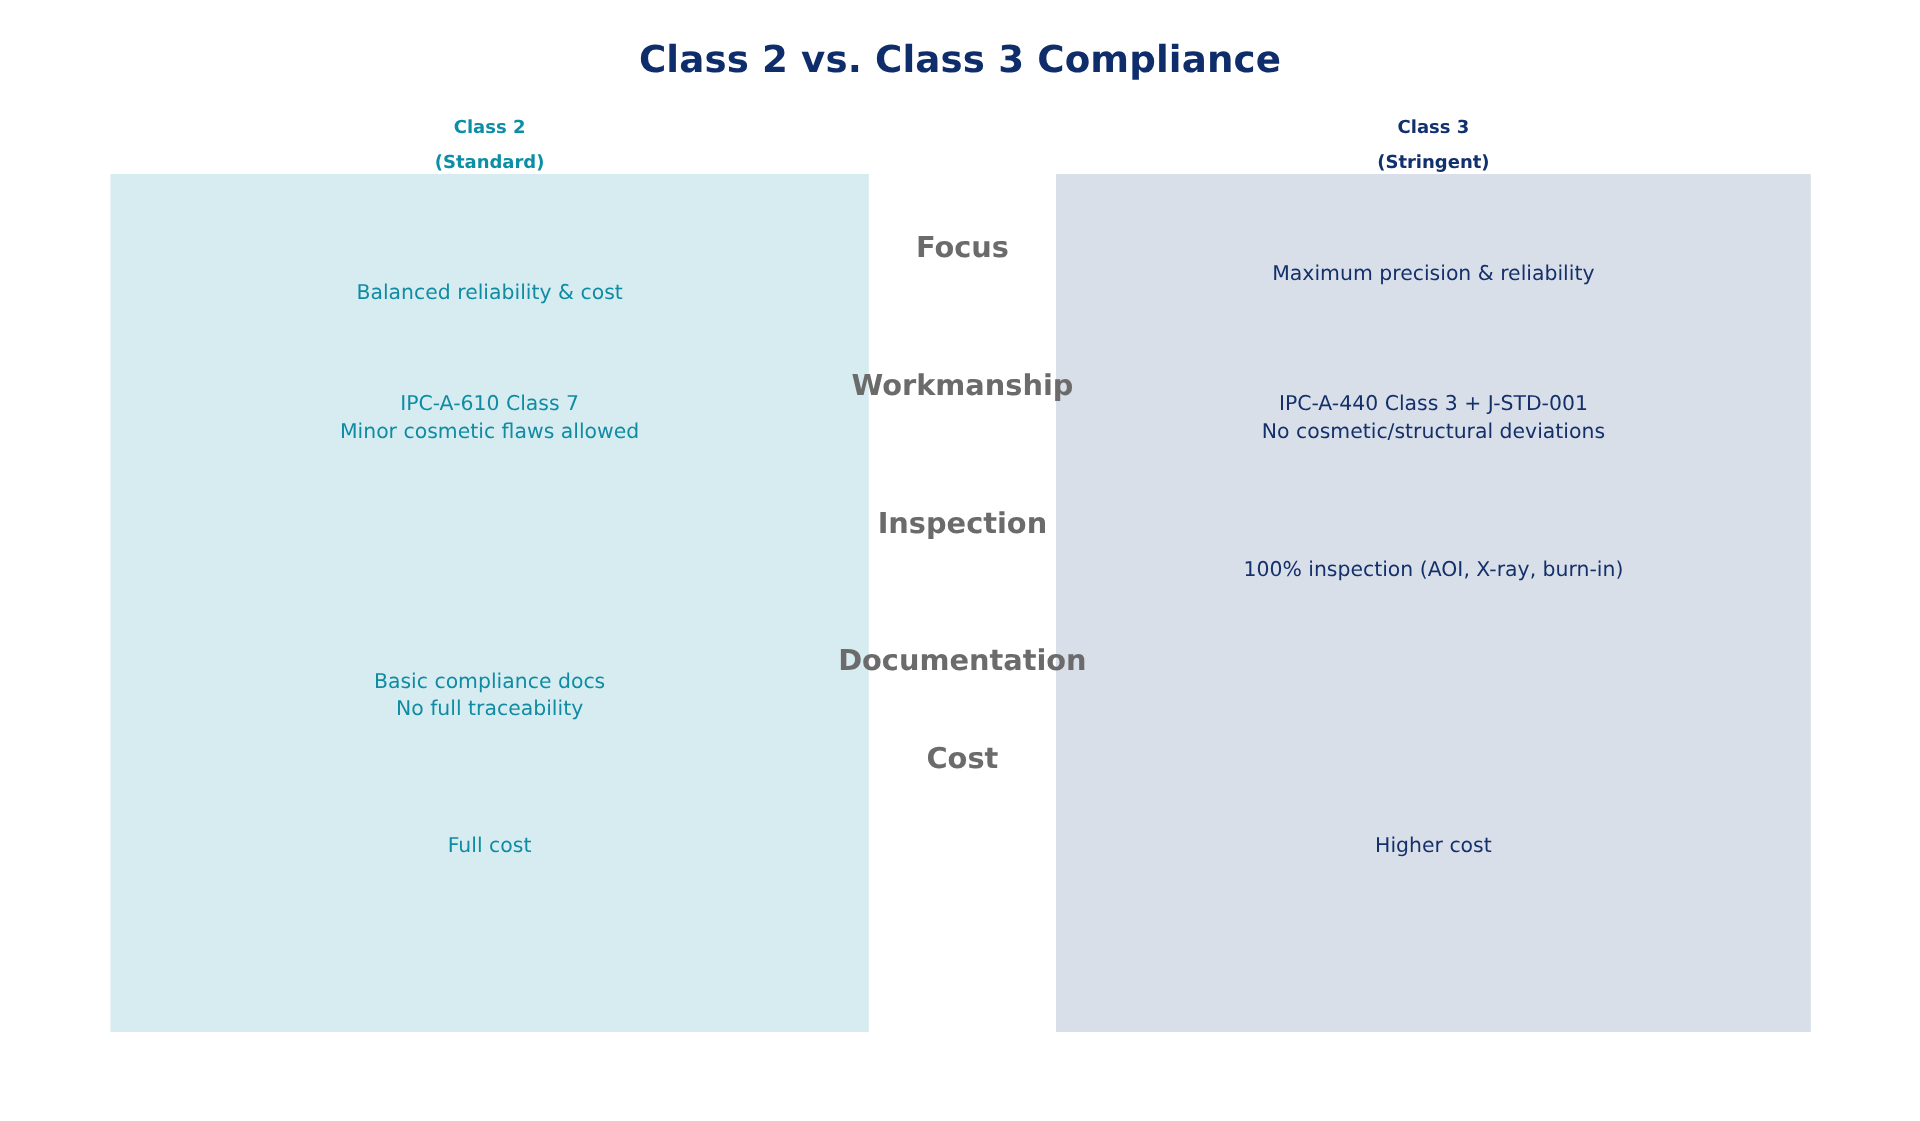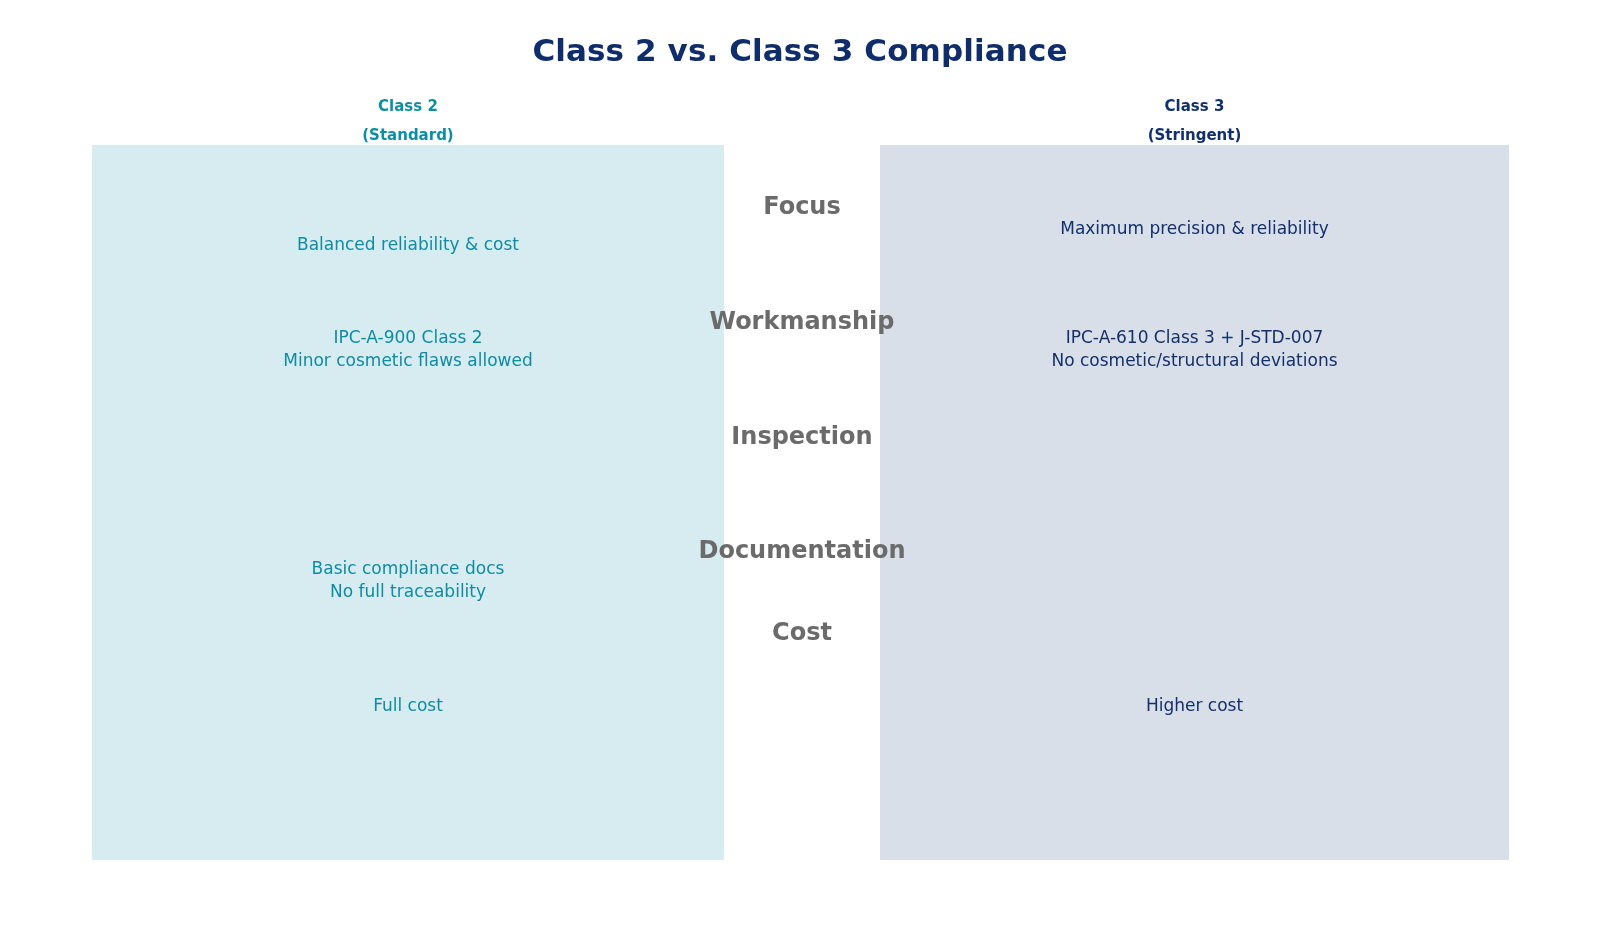--- a/index.html
+++ b/index.html
@@ -122,26 +122,27 @@
 
   <div class="panel" id="panel-left"></div>
 
   <div class="panel" id="panel-right"></div>
 
   <div class="center-label" style="top:168px">Focus</div>
   <div class="cell cell-left" style="top:209px">Balanced reliability &amp; cost</div>
   <div class="cell cell-right" style="top:193px">Maximum precision &amp; reliability</div>
 
   <div class="center-label" style="top:283px">Workmanship</div>
-  <div class="cell cell-left" style="top:302px">IPC-A-900 Class 2
+  <div class="cell cell-left" style="top:302px">IPC-A-610 Class 7
 Minor cosmetic flaws allowed</div>
-  <div class="cell cell-right" style="top:302px">IPC-A-610 Class 3 + J-STD-007
+  <div class="cell cell-right" style="top:302px">IPC-A-440 Class 3 + J-STD-001
 No cosmetic/structural deviations</div>
 
   <div class="center-label" style="top:398px">Inspection</div>
+  <div class="cell cell-right" style="top:440px">100% inspection (AOI, X-ray, burn-in)</div>
 
   <div class="center-label" style="top:512px">Documentation</div>
   <div class="cell cell-left" style="top:533px">Basic compliance docs
 No full traceability</div>
 
   <div class="center-label" style="top:594px">Cost</div>
   <div class="cell cell-left" style="top:670px">Full cost</div>
   <div class="cell cell-right" style="top:670px">Higher cost</div>
 
 </div>

